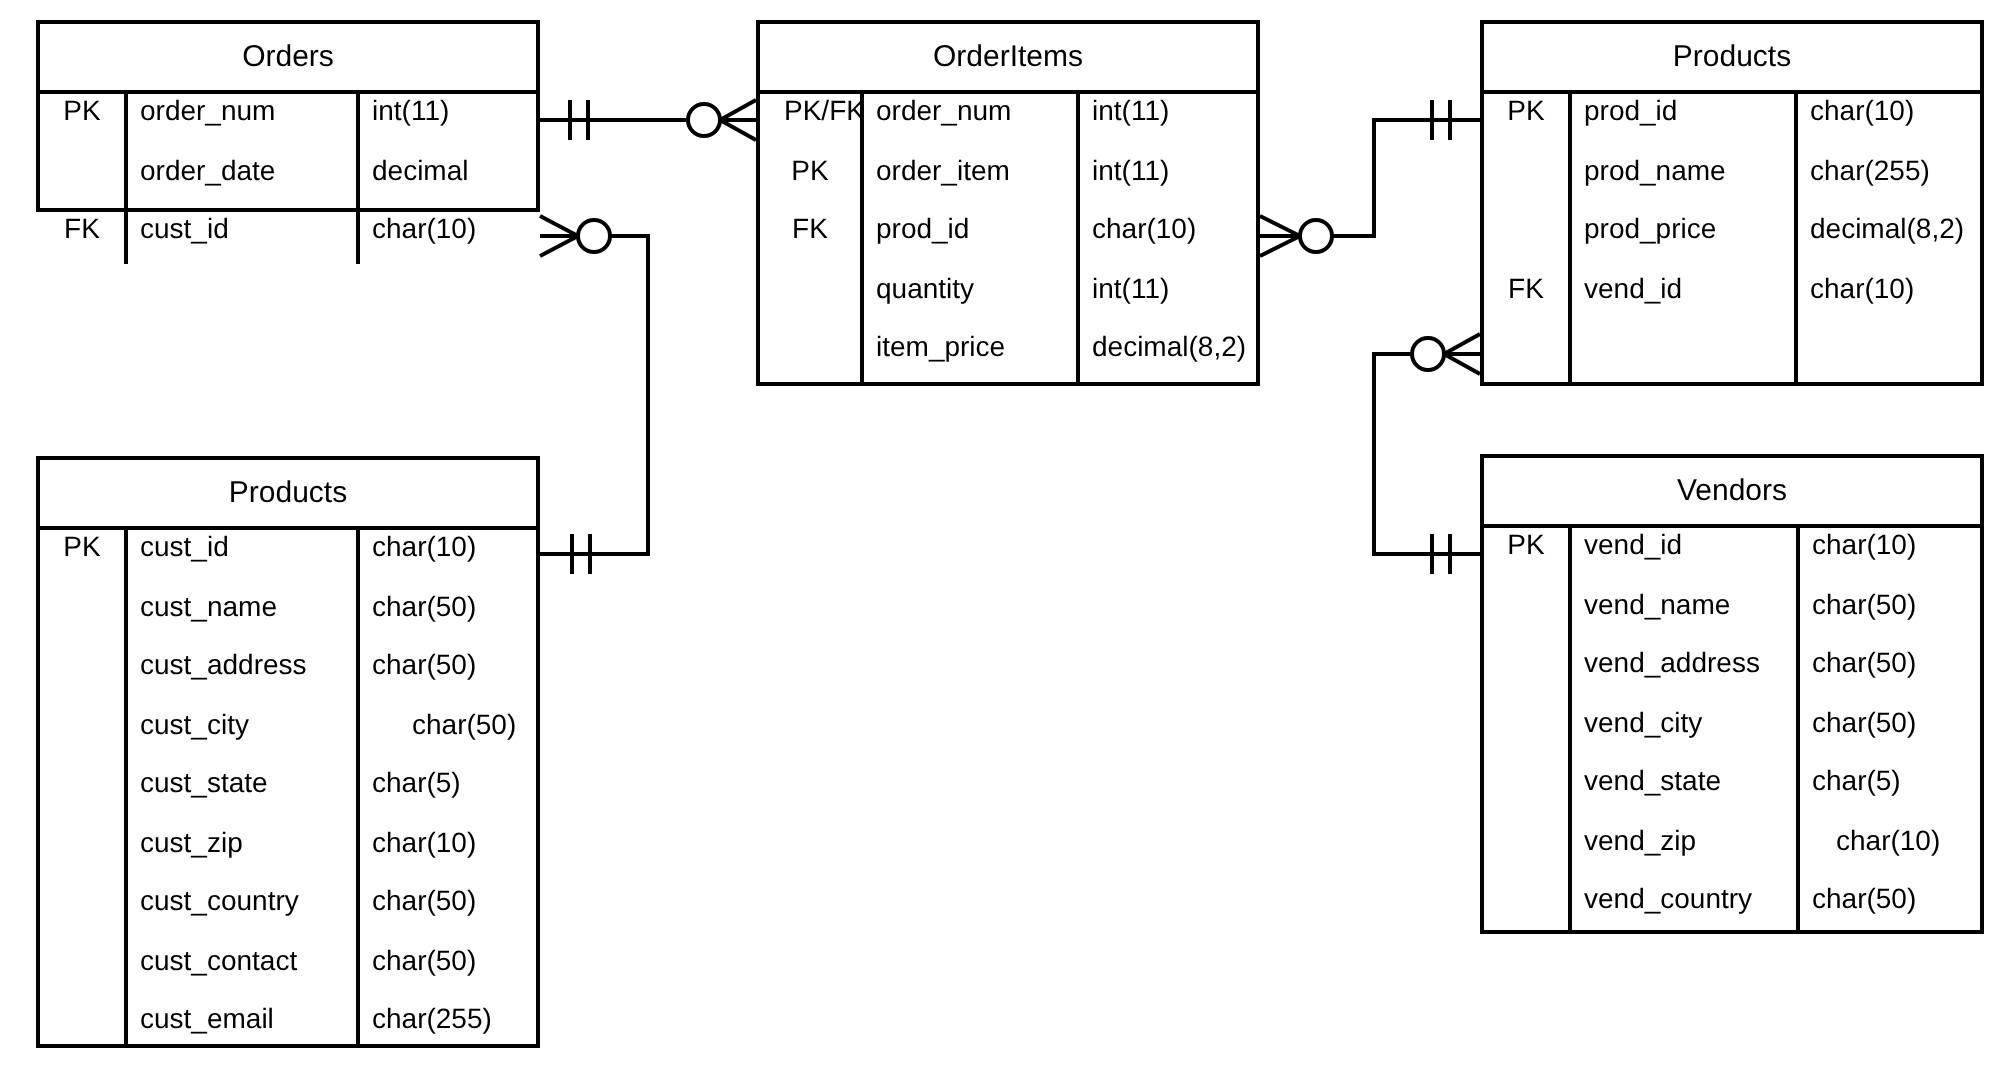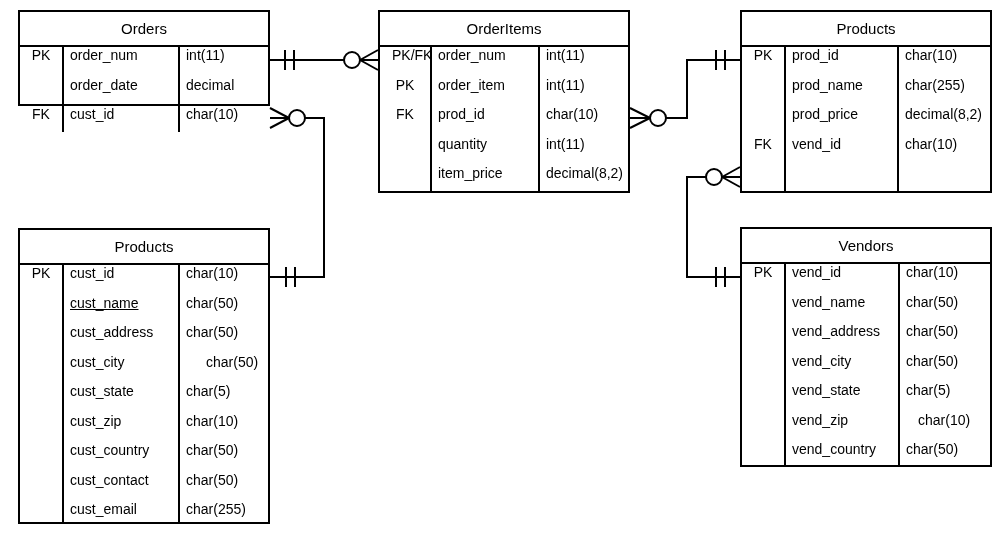--- a/index.html
+++ b/index.html
@@ -168,21 +168,21 @@
         <div class="entity-body" style="height: 257px;">
           <div class="vrule" style="left: 42px;"></div>
           <div class="vrule" style="left: 158px;"></div>
           <div class="row">
             <div class="cell-key" style="width: 42px;">PK</div>
             <div class="cell-name" style="width: 116px;">cust_id</div>
             <div class="cell-type">char(10)</div>
           </div>
           <div class="row">
             <div class="cell-key" style="width: 42px;"></div>
-            <div class="cell-name" style="width: 116px; text-decoration: underline;">cust_name</div>
+            <div class="cell-name" style="width: 116px;">cust_name</div>
             <div class="cell-type">char(50)</div>
           </div>
           <div class="row">
             <div class="cell-key" style="width: 42px;"></div>
             <div class="cell-name" style="width: 116px;">cust_address</div>
             <div class="cell-type">char(50)</div>
           </div>
           <div class="row">
             <div class="cell-key" style="width: 42px;"></div>
             <div class="cell-name" style="width: 136px;">cust_city</div>

